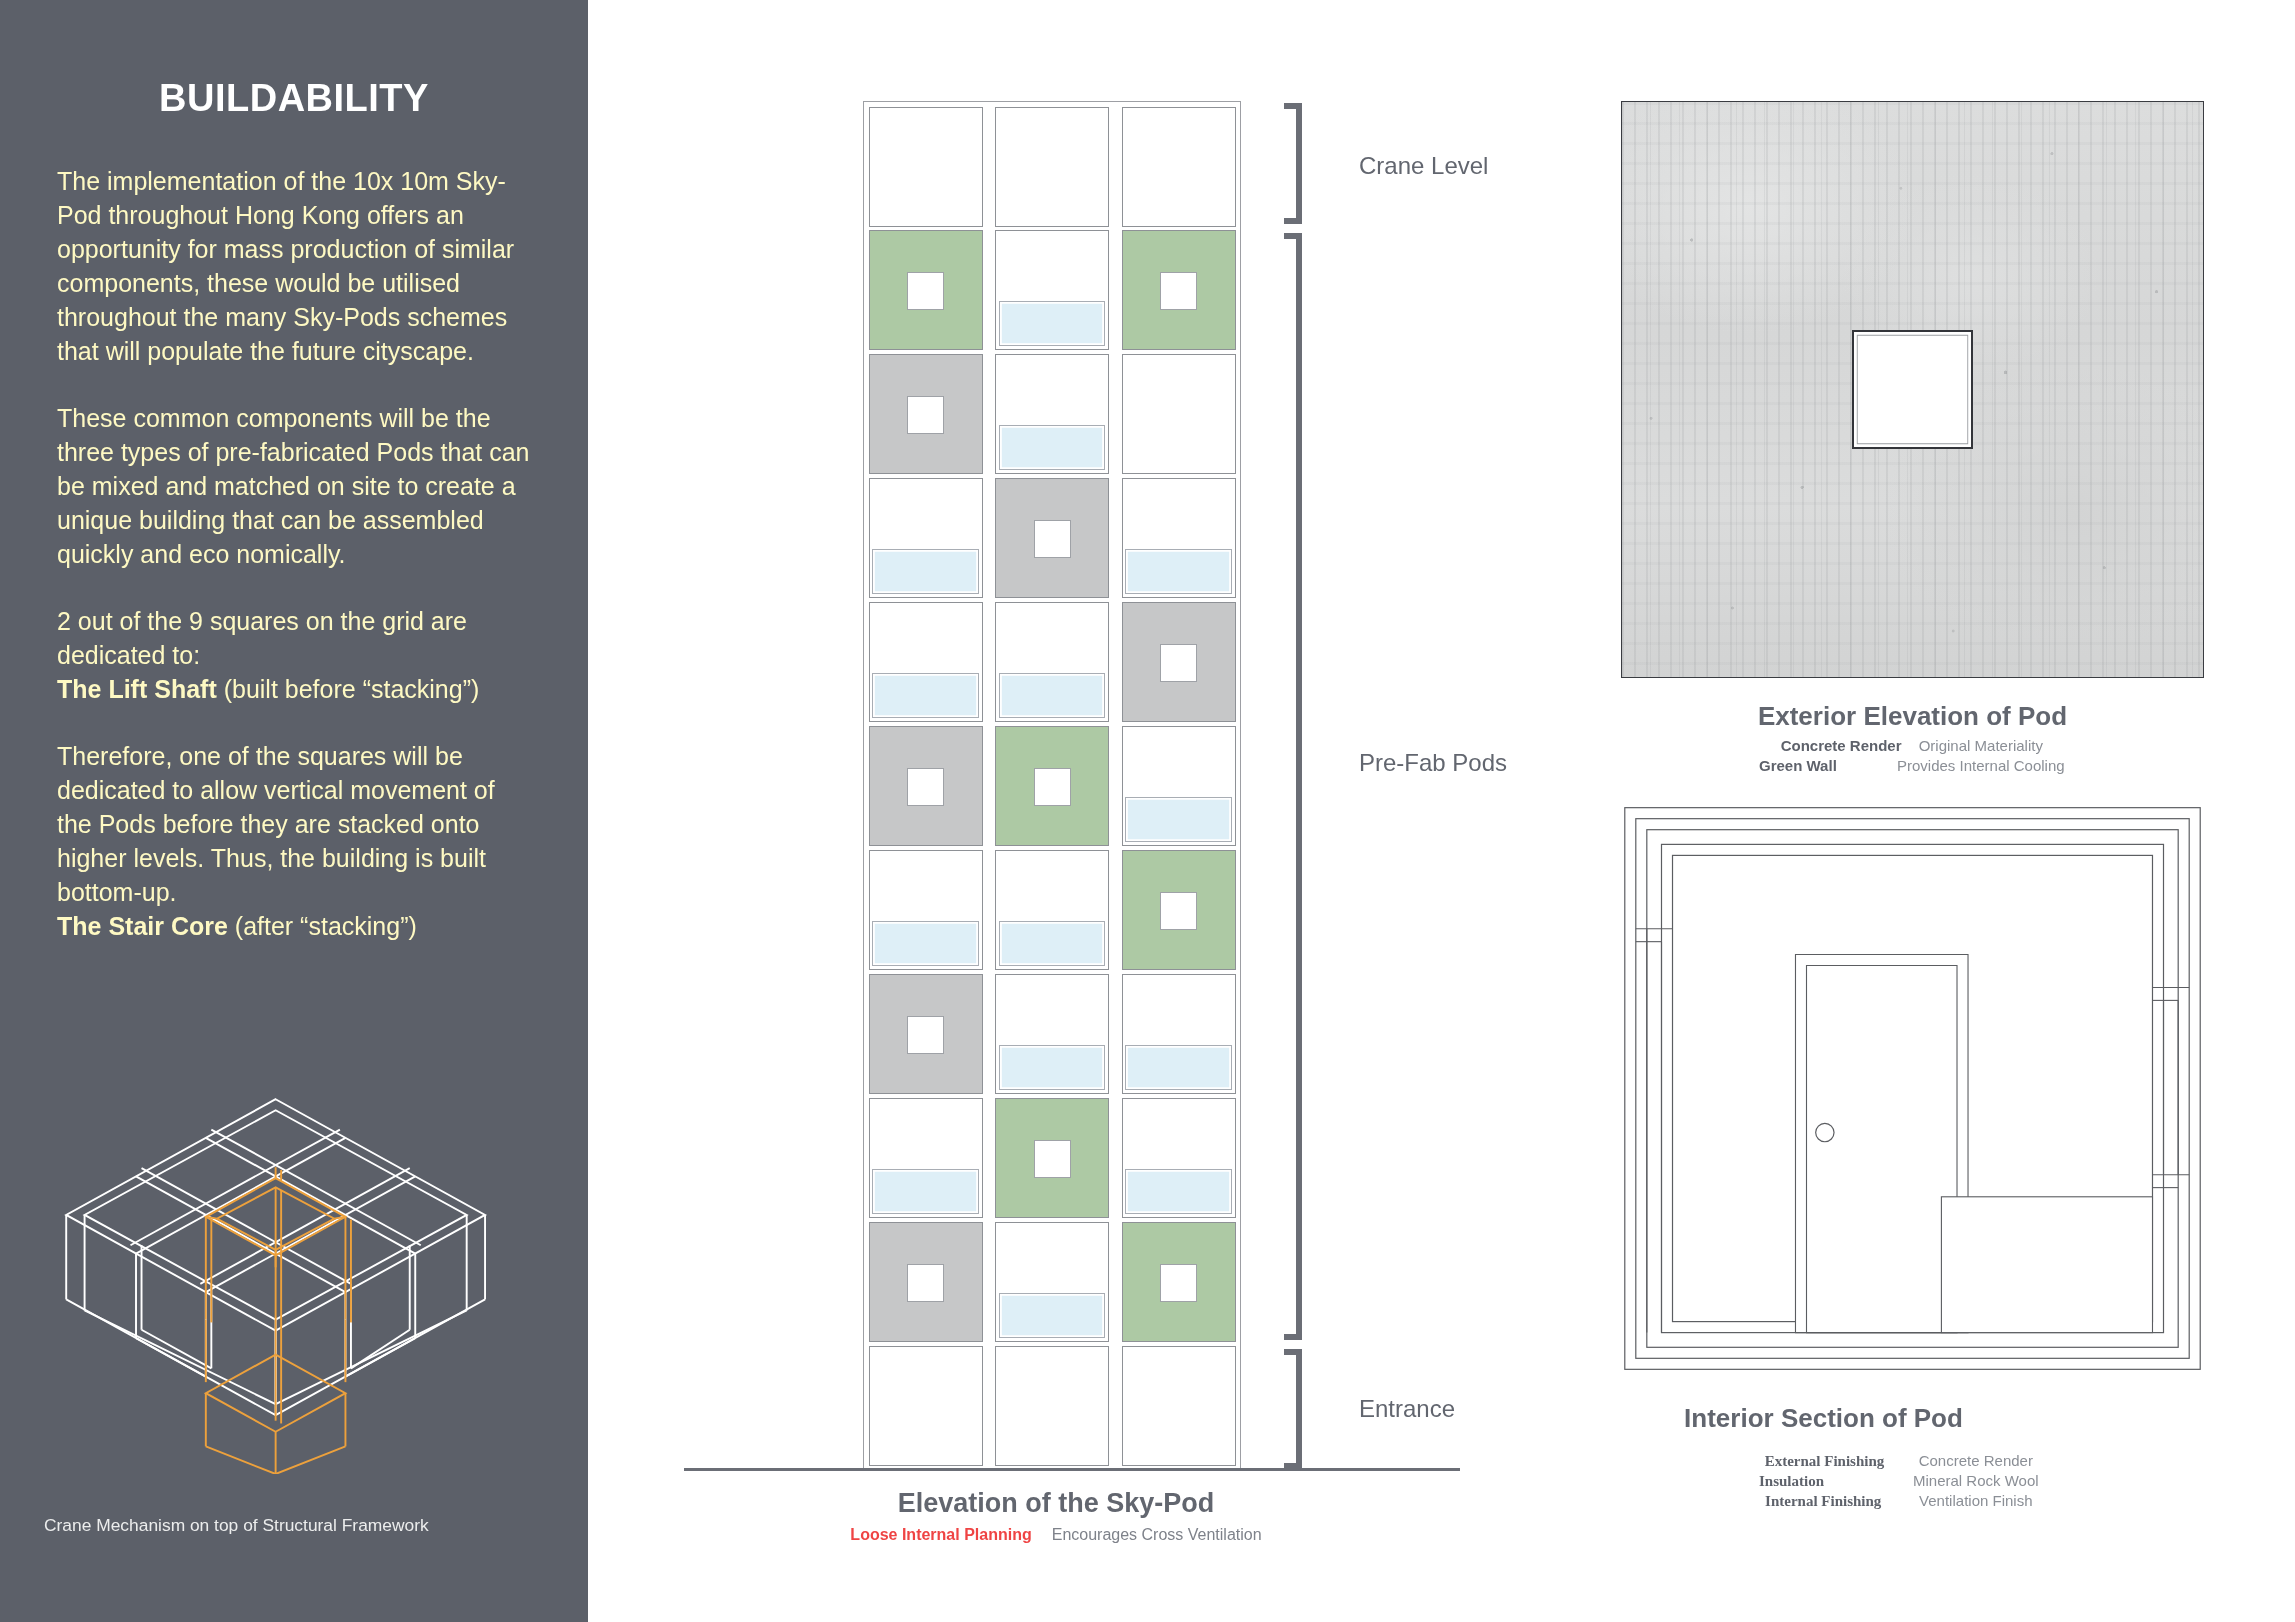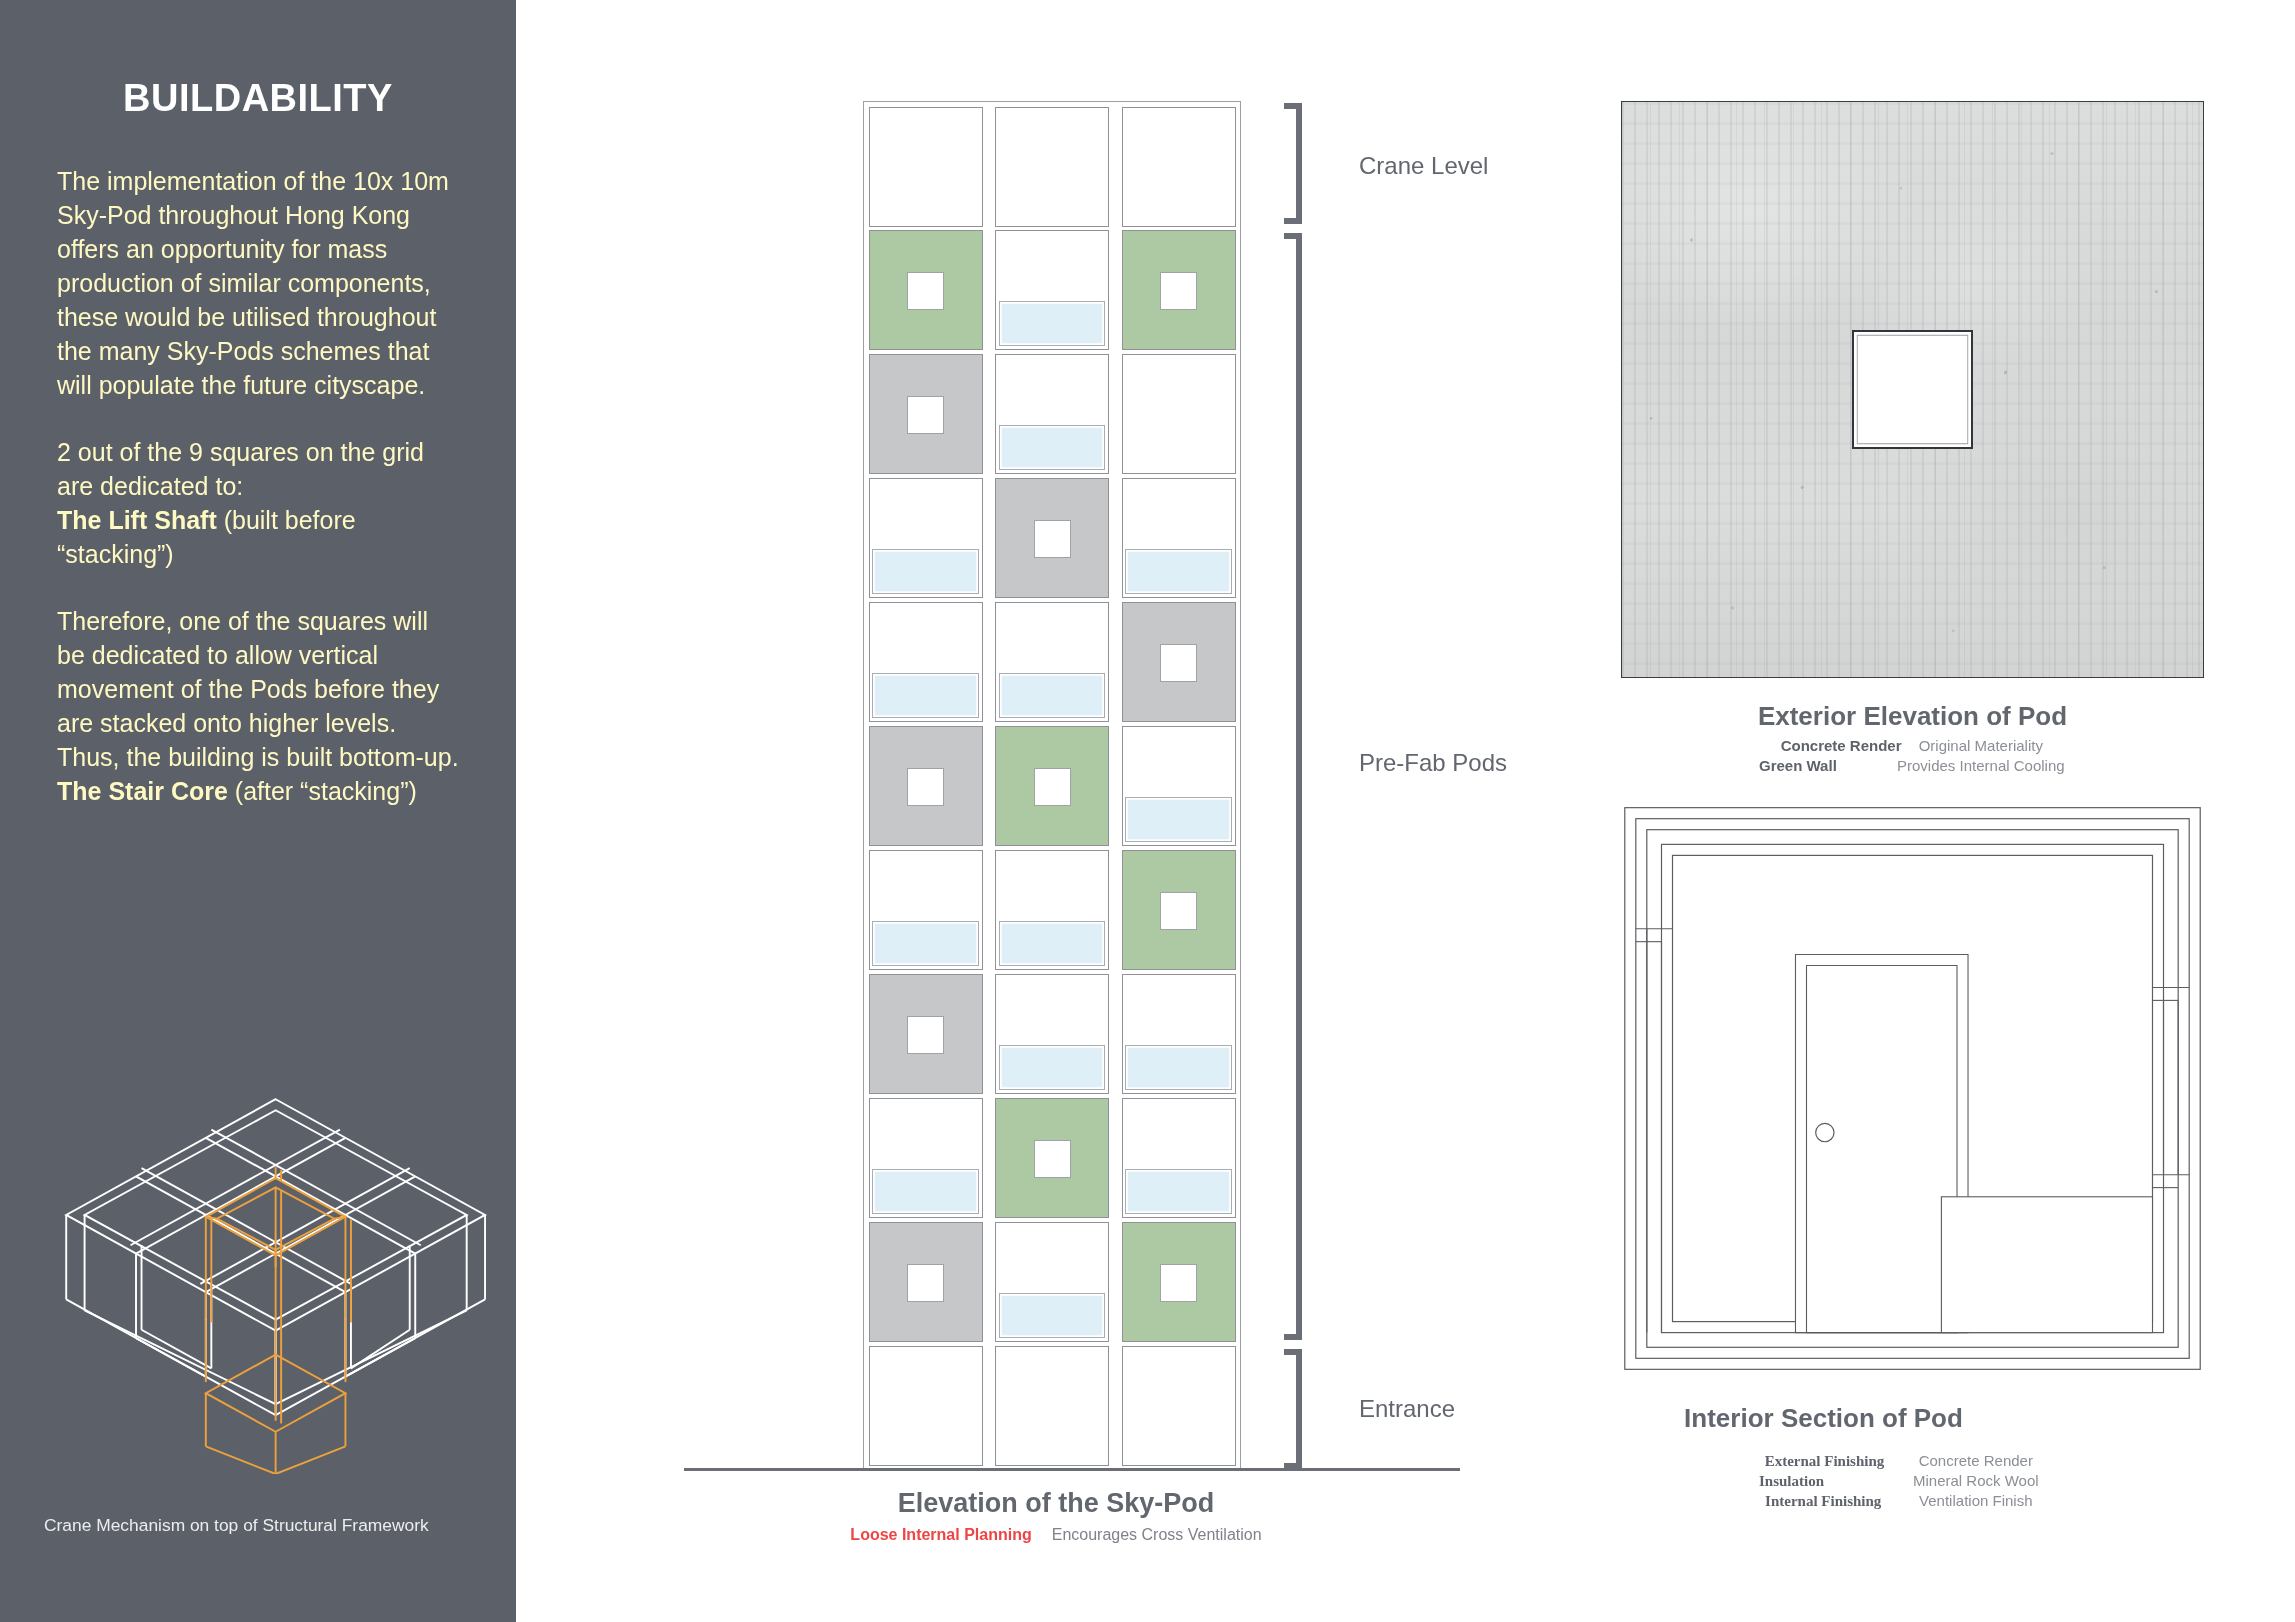--- a/index.html
+++ b/index.html
@@ -6,21 +6,21 @@
   html,body { width:2296px; height:1623px; }
   body {
     background:#ffffff;
     font-family:"Liberation Sans", sans-serif;
     position:relative;
     overflow:hidden;
   }
 
   
   #sidebar {
-    position:absolute; left:0; top:0; width:516px; height:1623px;
+    position:absolute; left:0; top:0; width:588px; height:1623px;
     background:#5c6069; color:#ffffff;
   }
   #sidebar-title {
     font-size:38px; font-weight:bold; letter-spacing:0.5px;
     text-align:center; margin-top:77px;
   }
   .side-para {
     font-size:25px; line-height:34px; color:#fef9c3;
     margin:0 55px 0 57px; font-weight:300;
   }
@@ -161,20 +161,21 @@
 </style>
 </head>
 <body>
 
 <div id="sidebar">
 
   <div id="sidebar-title">BUILDABILITY</div>
 
   <p class="side-para" id="p1">The implementation of the 10x 10m Sky-Pod throughout Hong Kong offers an opportunity for mass production of similar components, these would be utilised throughout the many Sky-Pods schemes that will populate the future cityscape.</p>
 
+  <p class="side-para" id="p2">These common components will be the three types of pre-fabricated Pods that can be mixed and matched on site to create a unique building that can be assembled quickly and eco nomically.</p>
 
   <p class="side-para" id="p3">2 out of the 9 squares on the grid are dedicated to:</p>
 
   <p class="side-para">
     <span class="bold-lead">The Lift Shaft</span><span> (built before “stacking”)</span>
   </p>
   <p class="side-para" id="p4">Therefore, one of the squares will be dedicated to allow vertical movement of the Pods before they are stacked onto higher levels. Thus, the building is built bottom-up.</p>
 
   <p class="side-para">
     <span class="bold-lead">The Stair Core</span><span> (after “stacking”)</span>

